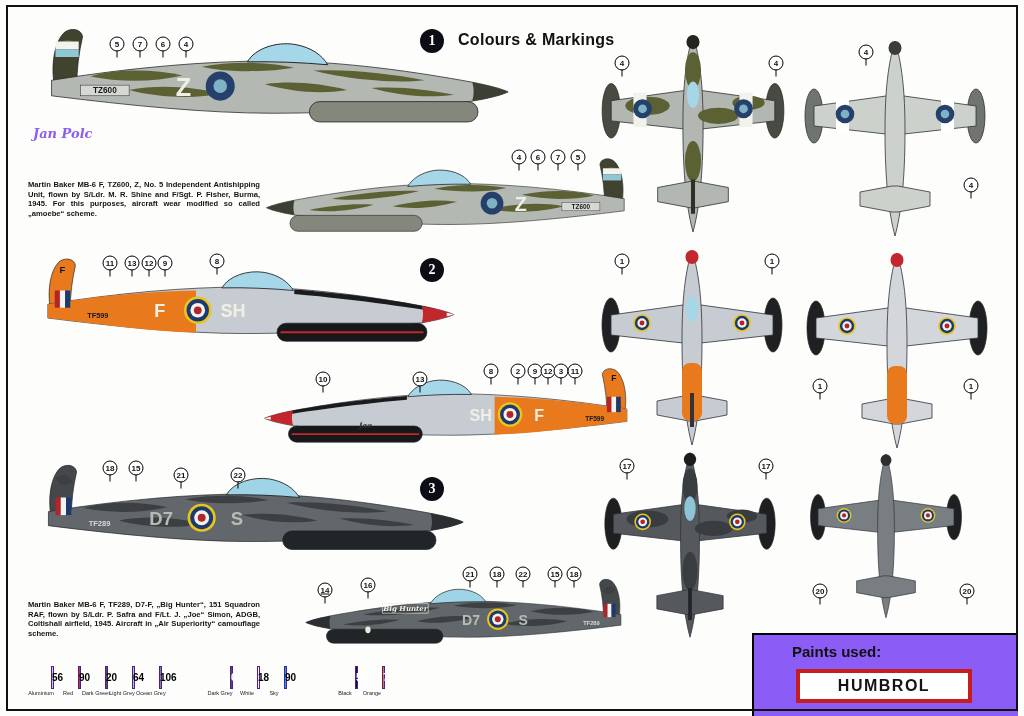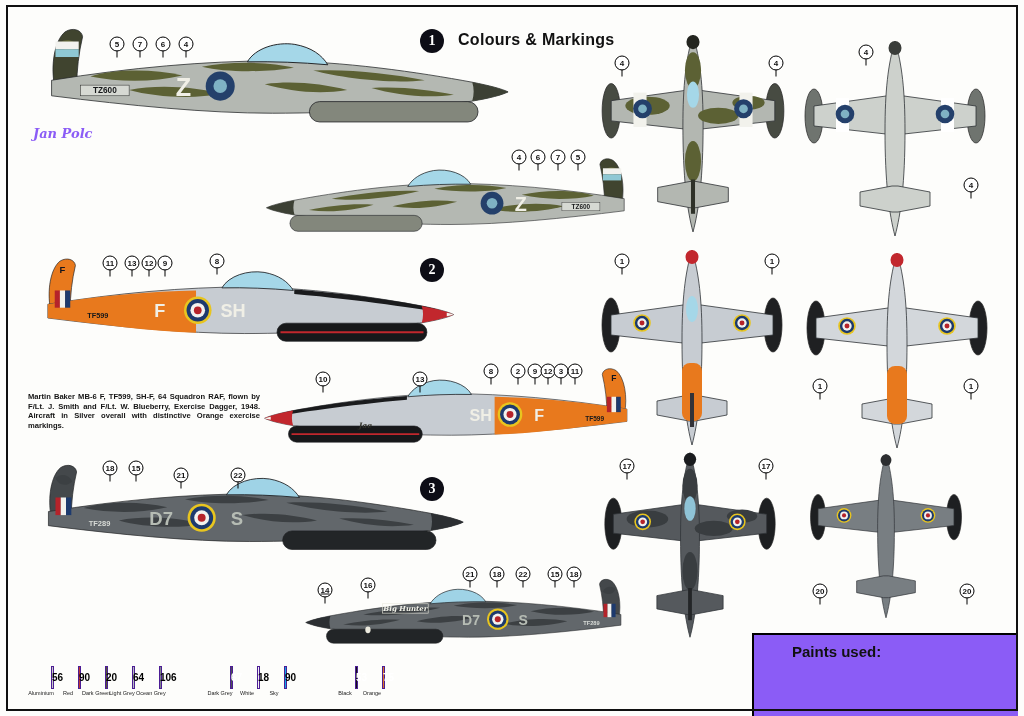--- a/index.html
+++ b/index.html
@@ -157,20 +157,21 @@
 
   <svg class="profile p-s1" style="left:22px;top:26px;width:505px;height:126px" viewBox="0 0 520 130">
     <use href="#airframe"></use>
     <use href="#seacfin" x="46" y="24"></use>
     <rect class="serialpatch" x="60" y="61" width="50" height="11"></rect>
     <text class="serial dark" x="85" y="69.5">TZ600</text>
     <text class="code big" x="166" y="72">Z</text>
     <use href="#rseac" x="204" y="62"></use>
   </svg>
   <div class="signature">Jan Polc</div>
+  <div class="desc" style="left:28px;top:180px">Martin Baker MB-6 F, TZ600, Z, No. 5 Independent Antishipping Unit, flown by S/Ldr. M. R. Shine and F/Sgt. P. Fisher, Burma, 1945. For this purposes, aircraft wear modified so called „amoebe“ scheme.</div>
 
   <svg class="profile p-s1" style="left:252px;top:156px;width:395px;height:99px" viewBox="0 0 520 130">
     <use href="#airframe" transform="translate(520,0) scale(-1,1)"></use>
     <use href="#seacfin" x="474" y="24"></use>
     <use href="#rseac" x="316" y="62"></use>
     <text class="code big" x="354" y="72">Z</text>
     <rect class="serialpatch" x="408" y="61" width="50" height="11"></rect>
     <text class="serial dark" x="433" y="69.5">TZ600</text>
   </svg>
 
@@ -189,21 +190,20 @@
 
   <svg class="profile p-s2" style="left:22px;top:256px;width:448px;height:112px" viewBox="0 0 520 130">
     <use href="#airframe"></use>
     <text class="fincode" x="47" y="20">F</text>
     <use href="#fflash" x="47" y="50"></use>
     <text class="serial dark" x="88" y="72">TF599</text>
     <text class="code" x="160" y="71">F</text>
     <use href="#rc1" x="204" y="63"></use>
     <text class="code" x="245" y="71">SH</text>
   </svg>
-  <div class="desc" style="left:28px;top:392px">Martin Baker MB-6 F, TF599, SH-F, 64 Squadron RAF, flown by F/Lt. J. Smith and F/Lt. W. Blueberry, Exercise Dagger, 1948. Aircraft in Silver overall with distinctive Orange exercise markings.</div>
 
   <svg class="profile p-s2" style="left:250px;top:366px;width:400px;height:100px" viewBox="0 0 520 130">
     <use href="#airframe" transform="translate(520,0) scale(-1,1)"></use>
     <text class="nosename" x="150" y="80">Jae</text>
     <text class="code" x="300" y="71">SH</text>
     <use href="#rc1" x="338" y="63"></use>
     <text class="code" x="376" y="71">F</text>
     <text class="serial dark" x="448" y="72">TF599</text>
     <use href="#fflash" x="473" y="50"></use>
     <text class="fincode" x="473" y="20">F</text>
@@ -223,20 +223,21 @@
   <div class="badge" style="left:420px;top:477px">3</div>
 
   <svg class="profile p-s3" style="left:22px;top:462px;width:458px;height:115px" viewBox="0 0 520 130">
     <use href="#airframe"></use>
     <use href="#fflash" x="47" y="50"></use>
     <text class="serial lt" x="88" y="72">TF289</text>
     <text class="code pale" x="158" y="71">D7</text>
     <use href="#rc1" x="204" y="63"></use>
     <text class="code pale" x="244" y="71">S</text>
   </svg>
+  <div class="desc" style="left:28px;top:600px">Martin Baker MB-6 F, TF289, D7-F, „Big Hunter“, 151 Squadron RAF, flown by S/Ldr. P. Safra and F/Lt. J. „Joe“ Simon, ADGB, Coltishall airfield, 1945. Aircraft in „Air Superiority“ camouflage scheme.</div>
 
   <svg class="profile p-s3" style="left:293px;top:577px;width:348px;height:87px" viewBox="0 0 520 130">
     <use href="#airframe" transform="translate(520,0) scale(-1,1)"></use>
     <ellipse cx="112" cy="79" rx="4" ry="5" fill="#eceade"></ellipse>
     <rect class="noseframe" x="134" y="40" width="68" height="14"></rect>
     <text class="nosename lt" x="168" y="50.5">Big Hunter</text>
     <text class="code pale" x="266" y="71">D7</text>
     <use href="#rc1" x="306" y="63"></use>
     <text class="code pale" x="344" y="71">S</text>
     <text class="serial lt" x="446" y="72">TF289</text>
@@ -249,20 +250,21 @@
     <use href="#rc1" transform="translate(145,78) scale(0.55)"></use>
   </svg>
   <svg class="plan pf-s3b" style="left:806px;top:450px;width:160px;height:172px" viewBox="0 0 190 205">
     <use href="#planform"></use>
     <use href="#rc1" transform="translate(45,78) scale(0.55)"></use>
     <use href="#rc1" transform="translate(145,78) scale(0.55)"></use>
   </svg>
 
   <div id="paints-box">
     <div id="paints-title">Paints used:</div>
+    <div id="humbrol">HUMBROL</div>
   </div>
 
   <div id="palette">
       <div class="swatch">
         <div class="chip" style="background: rgb(201, 201, 199); color: rgb(0, 0, 0);">56</div>
         <div class="chip-label">Aluminium</div>
       </div>
       <div class="swatch">
         <div class="chip" style="background: rgb(194, 58, 50); color: rgb(0, 0, 0);">90</div>
         <div class="chip-label">Red</div>

